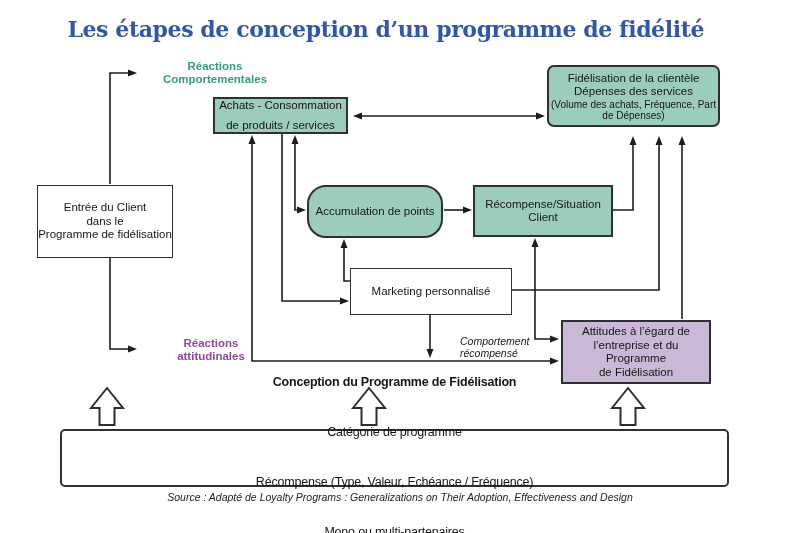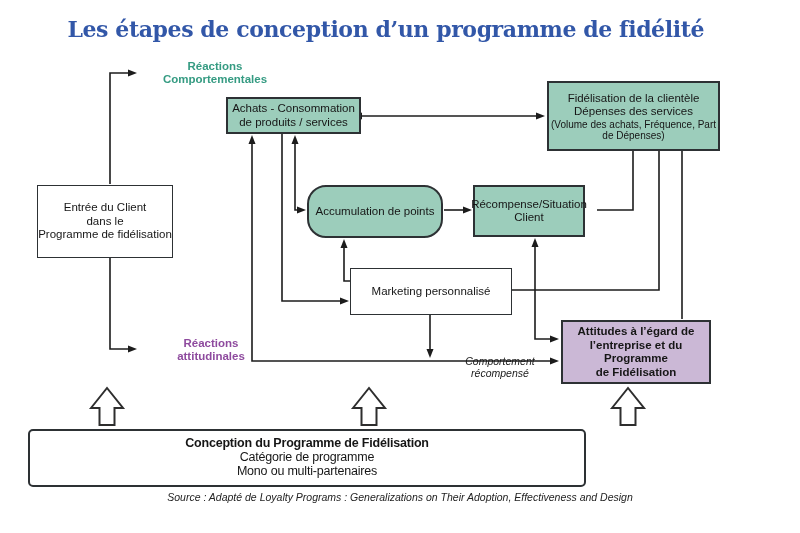--- a/index.html
+++ b/index.html
@@ -14,21 +14,21 @@
        border:1.6px solid #2d3134;background:#fff;}
   .green{background:#9ccdbb;border-width:2px;}
   .purple{background:#cbb8d6;border-width:2px;}
   .rounded{border-radius:5px;border-width:2px;}
   .small-line{font-size:10px;line-height:11px;}
   .lbl{position:absolute;font-weight:bold;font-size:11.5px;
        line-height:12.5px;text-align:center;}
   .teal-lbl{color:#359b82;}
   .purple-lbl{color:#8e4a9e;}
   .note-lbl{position:absolute;font-style:italic;font-size:10.5px;line-height:11.5px;
-            text-align:center;color:#1a1a1a;margin-top:20px;}
+            text-align:left;color:#1a1a1a;}
   .concept-line{font-size:12.5px;line-height:13.8px;letter-spacing:-0.2px;}
   .concept-title{font-weight:bold;}
   .source{position:absolute;left:0;top:491px;width:800px;text-align:center;
           font-style:italic;font-size:10.5px;color:#222;}
   span{display:block;}
 </style>
 </head>
 <body>
 
 <div class="canvas">
@@ -91,52 +91,53 @@
     <span>Comportement</span>
     <span>récompensé</span>
   </div>
 
   <div class="box" style="left:37px;top:185px;width:136px;height:73px;">
     <span>Entrée du Client</span>
     <span>dans le</span>
     <span>Programme de fidélisation</span>
   </div>
 
-  <div class="box green" style="left:226px;top:97px;width:135px;height:37px;">
+  <div class="box green" style="left:213px;top:97px;width:135px;height:37px;justify-content:space-between;">
     <span>Achats - Consommation</span>
     <span>de produits / services</span>
   </div>
 
-  <div class="box green" style="left:547px;top:81px;width:173px;height:70px;">
+  <div class="box green" style="left:547px;top:65px;width:173px;height:62px;border-radius:7px;">
     <span>Fidélisation de la clientèle</span>
     <span>Dépenses des services</span>
     <span class="small-line">(Volume des achats, Fréquence, Part</span>
     <span class="small-line">de Dépenses)</span>
   </div>
 
   <div class="box green" style="left:307px;top:185px;width:136px;height:53px;border-radius:19px;">
     <span>Accumulation de points</span>
   </div>
 
-  <div class="box green" style="left:473px;top:185px;width:112px;height:52px;">
+  <div class="box green" style="left:473px;top:185px;width:140px;height:52px;">
     <span>Récompense/Situation</span>
     <span>Client</span>
   </div>
 
   <div class="box" style="left:350px;top:268px;width:162px;height:47px;">
     <span>Marketing personnalisé</span>
   </div>
 
-  <div class="box purple" style="left:561px;top:320px;width:150px;height:64px;font-weight:bold;">
+  <div class="box purple" style="left:561px;top:320px;width:150px;height:64px;">
     <span>Attitudes à l’égard de</span>
     <span>l’entreprise et du Programme</span>
     <span>de Fidélisation</span>
   </div>
 
-  <div class="box rounded" style="left:28px;top:429px;width:558px;height:58px;">
+  <div class="box rounded" style="left:60px;top:429px;width:669px;height:58px;gap:36px;">
     <span class="concept-line concept-title">Conception du Programme de Fidélisation</span>
     <span class="concept-line">Catégorie de programme</span>
+    <span class="concept-line">Récompense (Type, Valeur, Echéance / Fréquence)</span>
     <span class="concept-line">Mono ou multi-partenaires</span>
   </div>
 
   <div class="source">Source : Adapté de Loyalty Programs : Generalizations on Their Adoption, Effectiveness and Design</div>
 
 </div>
 
 </body></html>

